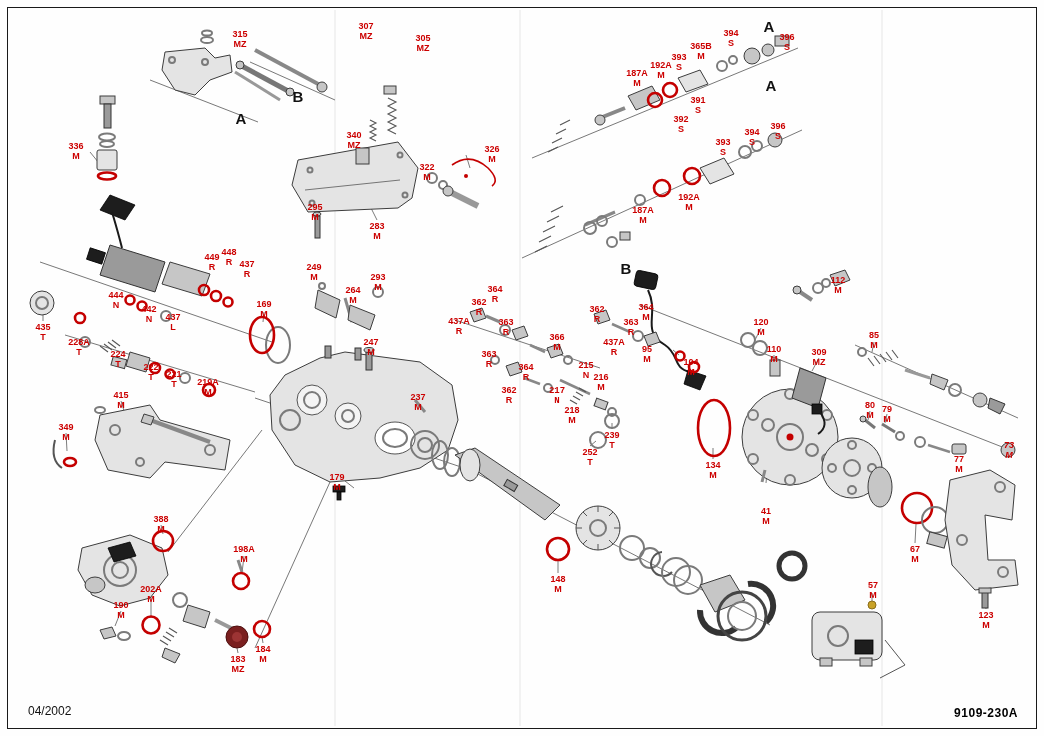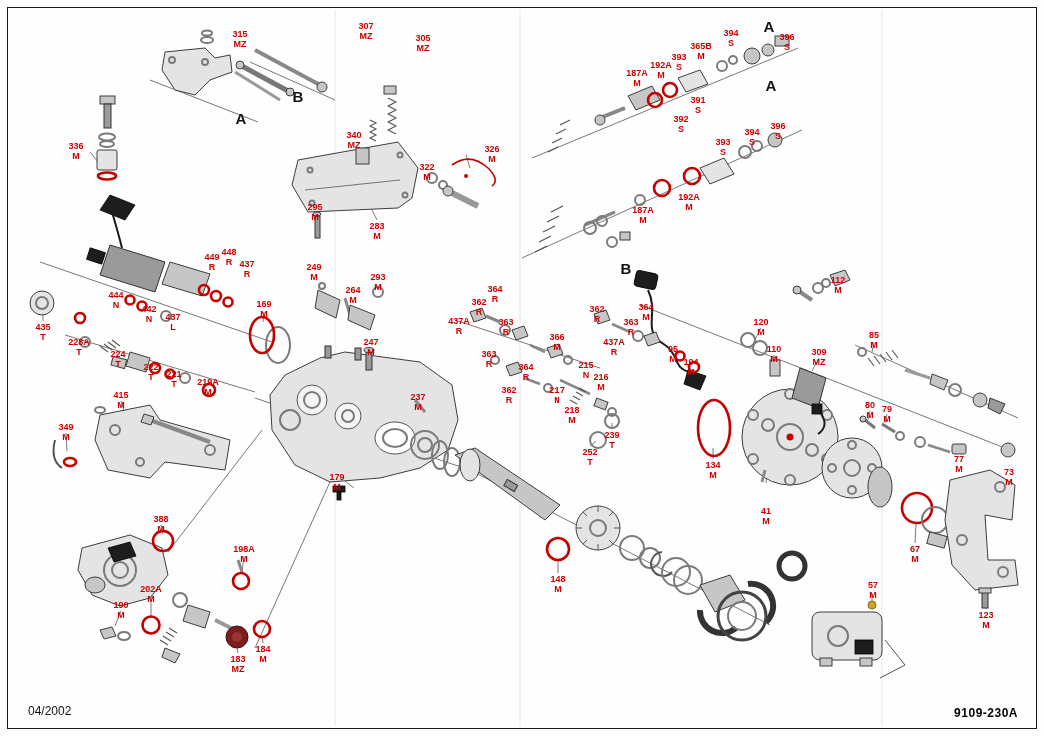--- a/index.html
+++ b/index.html
@@ -640,21 +640,21 @@
         <span>T</span>
       </div>
       <div class="part-label" style="left: 838px; top: 276px;">
         <span>112</span>
         <span>M</span>
       </div>
       <div class="part-label" style="left: 761px; top: 318px;">
         <span>120</span>
         <span>M</span>
       </div>
-      <div class="part-label" style="left: 673px; top: 345px;">
+      <div class="part-label" style="left: 647px; top: 345px;">
         <span>95</span>
         <span>M</span>
       </div>
       <div class="part-label" style="left: 691px; top: 358px;">
         <span>104</span>
         <span>M</span>
       </div>
       <div class="part-label" style="left: 774px; top: 345px;">
         <span>110</span>
         <span>M</span>
@@ -672,21 +672,21 @@
         <span>M</span>
       </div>
       <div class="part-label" style="left: 887px; top: 405px;">
         <span>79</span>
         <span>M</span>
       </div>
       <div class="part-label" style="left: 959px; top: 455px;">
         <span>77</span>
         <span>M</span>
       </div>
-      <div class="part-label" style="left: 1009px; top: 468px;">
+      <div class="part-label" style="left: 1009px; top: 441px; font-style: italic;">
         <span>73</span>
         <span>M</span>
       </div>
       <div class="part-label" style="left: 713px; top: 461px;">
         <span>134</span>
         <span>M</span>
       </div>
       <div class="part-label" style="left: 766px; top: 485px; margin-top: 22px;">
         <span>41</span>
         <span>M</span>

